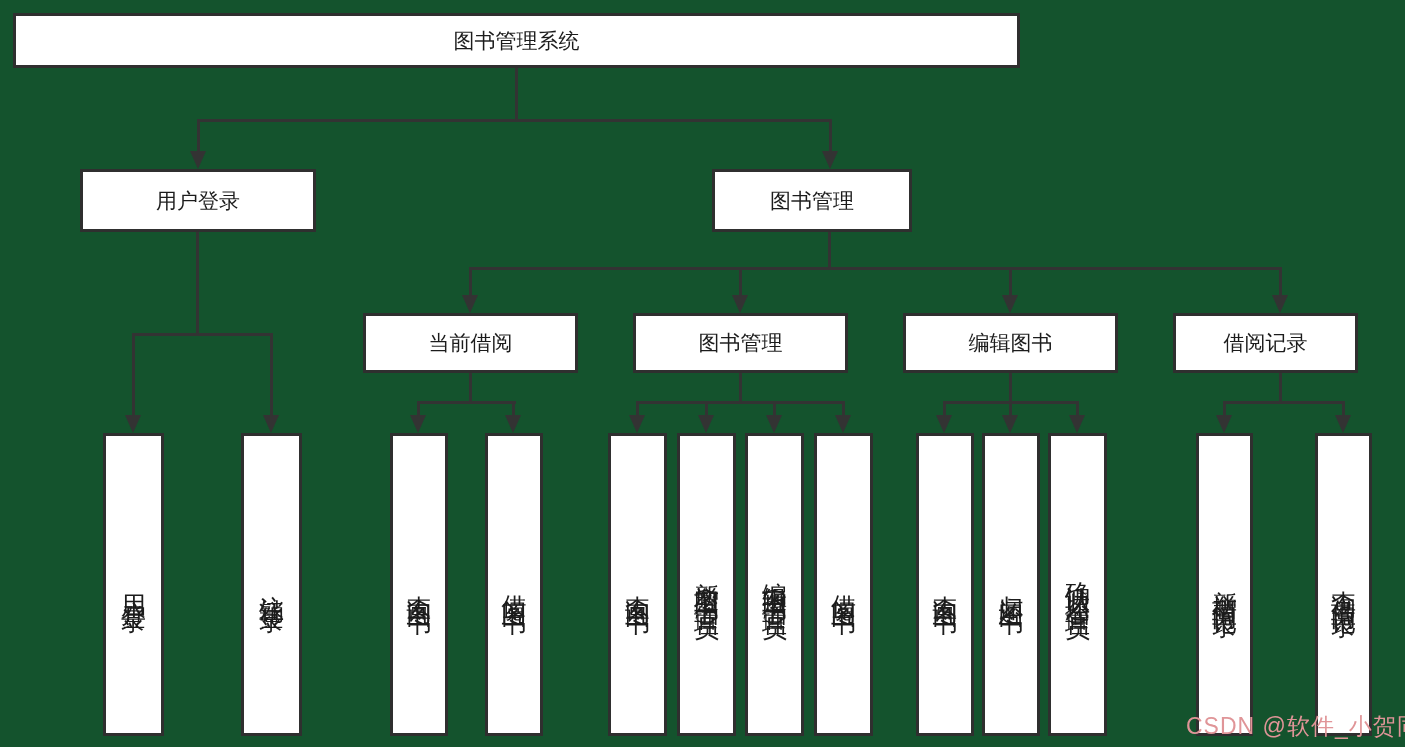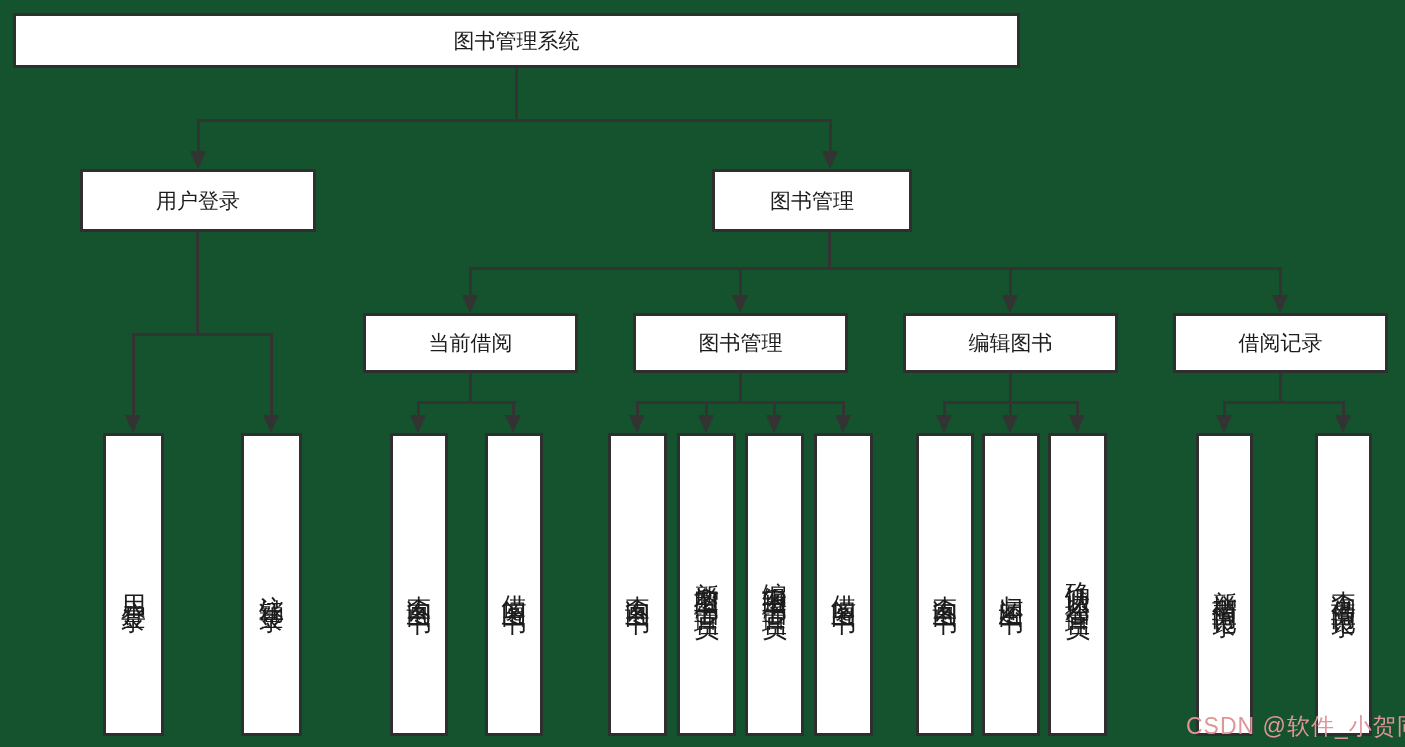--- a/index.html
+++ b/index.html
@@ -47,21 +47,21 @@
 
   <div class="box" style="left:363px;top:313px;width:215px;height:60px">
     <span class="lbl">当前借阅</span>
   </div>
   <div class="box" style="left:633px;top:313px;width:215px;height:60px">
     <span class="lbl">图书管理</span>
   </div>
   <div class="box" style="left:903px;top:313px;width:215px;height:60px">
     <span class="lbl">编辑图书</span>
   </div>
-  <div class="box" style="left:1173px;top:313px;width:215px;height:60px">
+  <div class="box" style="left:1173px;top:313px;width:185px;height:60px">
     <span class="lbl">借阅记录</span>
   </div>
 
   <div class="box leaf" style="left:103px;top:433px;width:61px;height:303px">
     <span class="lbl">用户登录</span>
   </div>
   <div class="box leaf" style="left:241px;top:433px;width:61px;height:303px">
     <span class="lbl">注销登录</span>
   </div>
 

